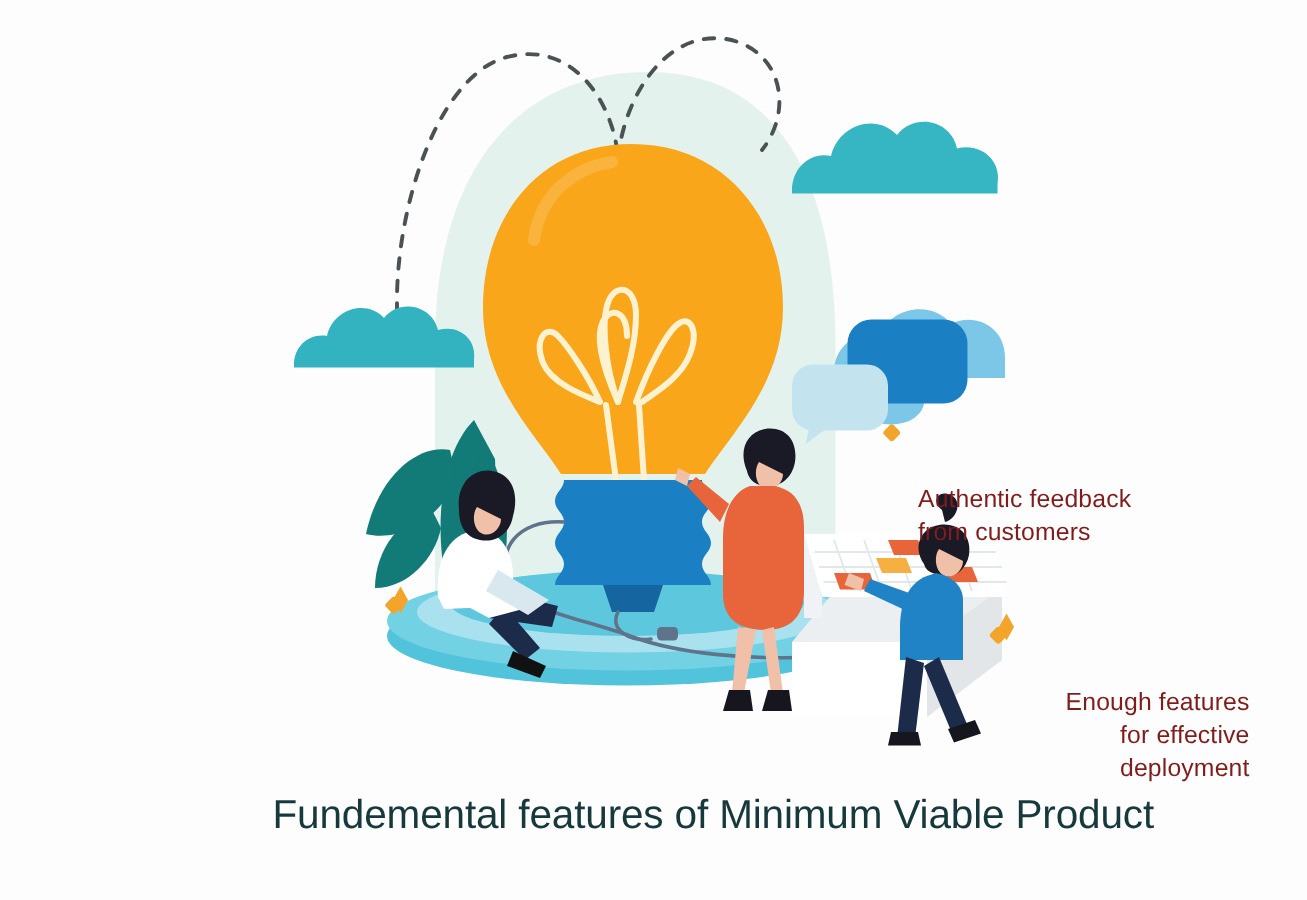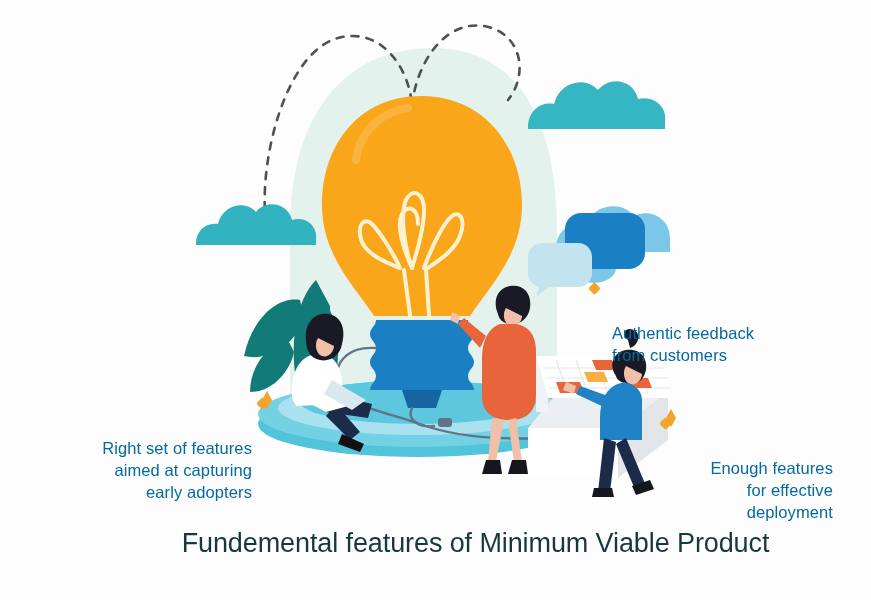--- a/index.html
+++ b/index.html
@@ -30,21 +30,21 @@
   }
   #illustration svg {
     display: block;
     width: 871px;
     height: 520px;
   }
 
   
   .callout {
     position: absolute;
-    color: #0369a1;
+    color: #7f1d1d;
     font-family: "Liberation Sans", sans-serif;
     font-size: 16.5px;
     line-height: 1.33;
     letter-spacing: .1px;
     white-space: pre-line;
   }
   .callout-text {
     display: block;
   }
   .bullet {
@@ -273,23 +273,20 @@
       </g>
 
       <g opacity="0.16">
         <path d="M356 160 C360 130 382 112 408 108" fill="none" stroke="#ffffff" stroke-width="8" stroke-linecap="round"></path>
       </g>
     </svg>
   </div>
 
   <div class="callout" id="callout-left">
     <span class="bullet"></span>
-    <span class="callout-text">Right set of features
-aimed at capturing
-early adopters</span>
   </div>
 
   <div class="callout" id="callout-top-right">
     <span class="bullet"></span>
     <span class="callout-text">Authentic feedback
 from customers</span>
   </div>
 
   <div class="callout" id="callout-bottom-right">
     <span class="bullet"></span>

